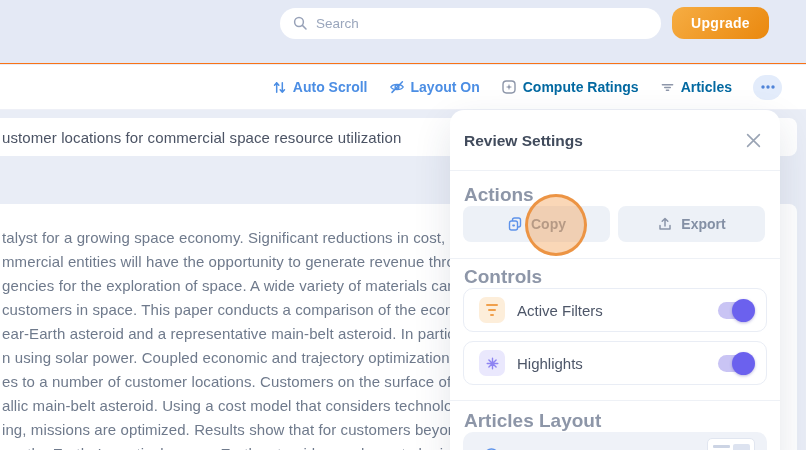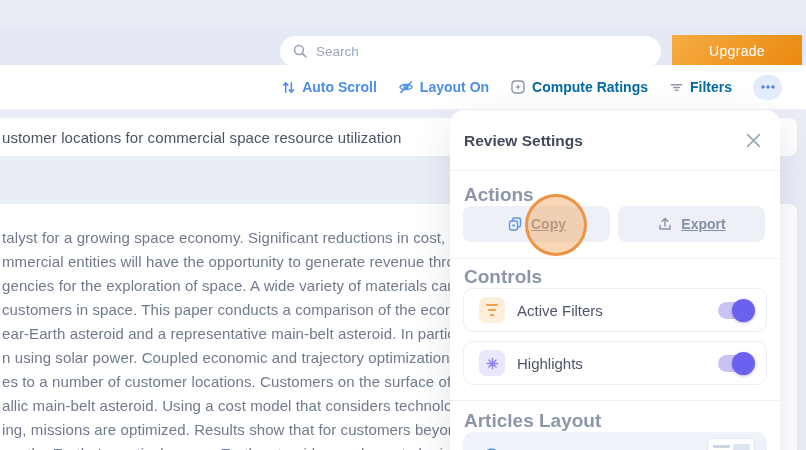--- a/index.html
+++ b/index.html
@@ -3,30 +3,30 @@
 <meta charset="utf-8">
 <style>
   * { margin:0; padding:0; box-sizing:border-box; }
   html,body { background:#cfd6e6; }
   .stage {
     position:relative; width:806px; height:450px; overflow:hidden;
     background:#e9edf6; font-family:"Liberation Sans", sans-serif;
   }
   
   .topbar { position:absolute; left:0; top:0; width:806px; height:64px;
-    background:#e4e9f5; border-bottom:1px solid #f97316;margin-top:28px; }
+    background:#e4e9f5; border-bottom:1px solid #f97316; }
   .search-wrap { position:absolute; left:280px; top:8px; width:381px; height:31px; }
   .search-input { width:100%; height:100%; border:none; outline:none; border-radius:16px;
     background:#ffffff; padding:0 14px 0 36px; font-size:13.5px; color:#5a6374;
     font-family:"Liberation Sans", sans-serif; }
   .search-input::placeholder { color:#9aa6bc; }
   .search-icon { position:absolute; left:12px; top:7px; width:17px; height:17px; pointer-events:none; }
-  .upgrade-btn { position:absolute; left:672px; top:7px; width:130px; height:32px;
-    border:none; border-radius:0; background:linear-gradient(135deg,#f6ad43,#ea880e);
-    color:#ffffff; font-size:14px; font-weight:400; letter-spacing:.3px; cursor:pointer;
+  .upgrade-btn { position:absolute; left:672px; top:7px; width:97px; height:32px;
+    border:none; border-radius:12px; background:linear-gradient(135deg,#f6ad43,#ea880e);
+    color:#ffffff; font-size:14px; font-weight:700; letter-spacing:.3px; cursor:pointer;
     font-family:"Liberation Sans", sans-serif; }
   
   .toolbar { position:absolute; left:0; top:65px; width:806px; height:45px; background:#ffffff;
     border-bottom:1px solid #eef0f7; display:flex; align-items:center; justify-content:flex-end;
     gap:21px; padding-right:24px; }
   .tool-item { display:flex; align-items:center; gap:6px; font-size:14px; font-weight:600; cursor:pointer; }
   .tool-item.blue { color:#4c8ee4; }
   .tool-item.gray { color:#0369a1; }
   .more-btn { width:29px; height:25px; border-radius:13px; background:#e3ecfb; border:none;
     display:flex; align-items:center; justify-content:center; cursor:pointer; }
@@ -39,21 +39,21 @@
   .abs-line { height:24px; line-height:24px; font-size:15px; color:#6f7a8c; white-space:nowrap; letter-spacing:.1px; }
   
   .panel { position:absolute; left:450px; top:110px; width:330px; height:370px;
     background:#ffffff; border-radius:14px; box-shadow:0 14px 38px rgba(35,46,84,.12); z-index:5; }
   .panel-title { position:absolute; left:14px; top:22px; font-size:15.5px; font-weight:700; color:#414b5c; }
   .close-btn { position:absolute; right:18px; top:23px; width:18px; height:18px; background:none; border:none; cursor:pointer; padding:0; }
   .pdivider { position:absolute; left:0; width:330px; height:1px; background:#eef1f6; }
   .sec-label { position:absolute; left:14px; font-size:19px; font-weight:600; color:#8d96a8; }
   .action-btn { position:absolute; top:96px; width:147px; height:36px; border:none; border-radius:8px;
     background:#edf1f7; display:flex; align-items:center; justify-content:center; gap:8px;
-    font-size:14px; font-weight:600; color:#8490a5; cursor:pointer; font-family:"Liberation Sans", sans-serif;text-decoration:underline; }
+    font-size:14px; font-weight:600; color:#8490a5; cursor:pointer; font-family:"Liberation Sans", sans-serif; }
   .ctrl-card { position:absolute; left:13px; width:304px; height:44px; background:#ffffff;
     border:1px solid #e9edf5; border-radius:10px; display:flex; align-items:center; padding:0 14px 0 15px; cursor:pointer; }
   .chip { width:26px; height:26px; border-radius:7px; display:flex; align-items:center; justify-content:center; margin-right:12px; }
   .chip.orange { background:#fdeeda; }
   .chip.purple { background:#eae8fd; }
   .chip .bars { display:flex; flex-direction:column; gap:2.5px; align-items:center; }
   .chip .bars i { display:block; height:2.5px; border-radius:2px; background:#f0a04c; }
   .ctrl-label { font-size:15px; color:#4d5668; flex:1; }
   .toggle { position:relative; width:34px; height:17px; border-radius:9px; background:#c9c4f4; }
   .toggle .knob { position:absolute; right:-3px; top:-3px; width:23px; height:23px; border-radius:50%;
@@ -106,21 +106,21 @@
       <svg width="16" height="16" viewBox="0 0 16 16" fill="none">
         <rect x="2" y="2" width="12" height="12" rx="3.4" stroke="#8d96a9" stroke-width="1.4"></rect>
         <path d="M8 4.8 L8.8 7.2 L11.2 8 L8.8 8.8 L8 11.2 L7.2 8.8 L4.8 8 L7.2 7.2 Z" fill="#8d96a9"></path>
       </svg>
       <span>Compute Ratings</span>
     </div>
     <div class="tool-item gray">
       <svg width="15" height="15" viewBox="0 0 16 16" fill="none">
         <path d="M2.5 5 H13.5 M5 8 H11 M6.8 11 H9.2" stroke="#8d96a9" stroke-width="1.5" stroke-linecap="round"></path>
       </svg>
-      <span>Filters</span>
+      <span>Articles</span>
     </div>
     <button class="more-btn">
       <svg width="16" height="6" viewBox="0 0 16 6">
         <circle cx="3" cy="3" r="1.7" fill="#4f84d8"></circle>
           <circle cx="8" cy="3" r="1.7" fill="#4f84d8"></circle>
           <circle cx="13" cy="3" r="1.7" fill="#4f84d8"></circle>
       </svg>
     </button>
   </div>
 

